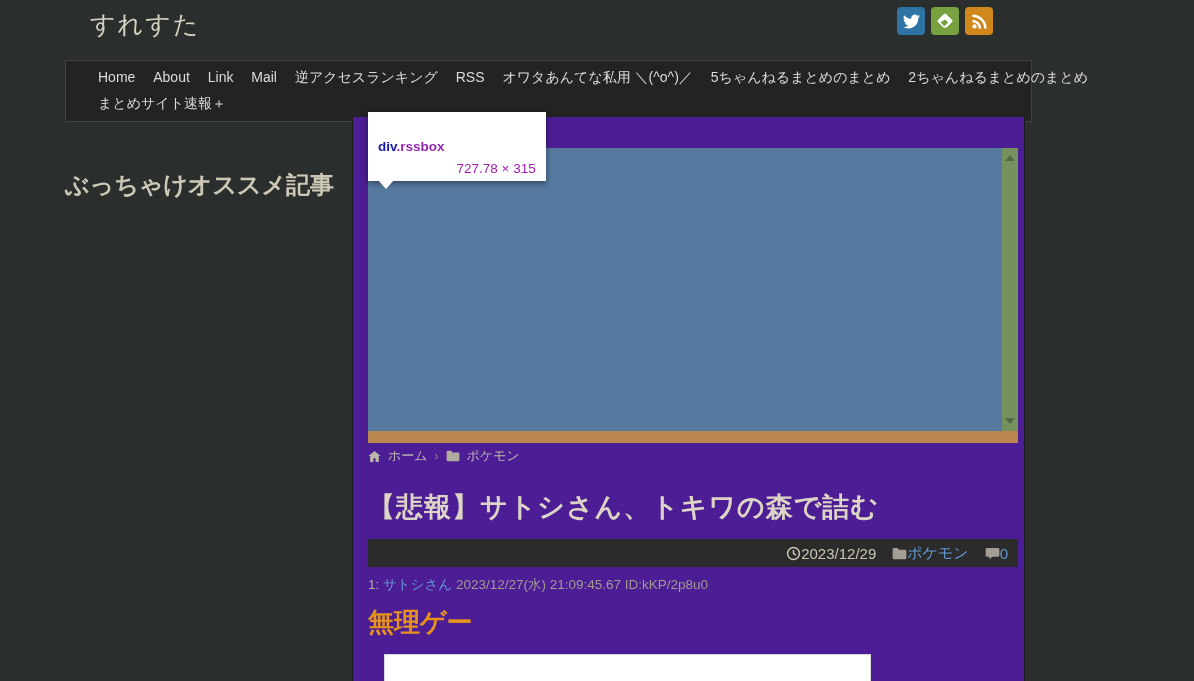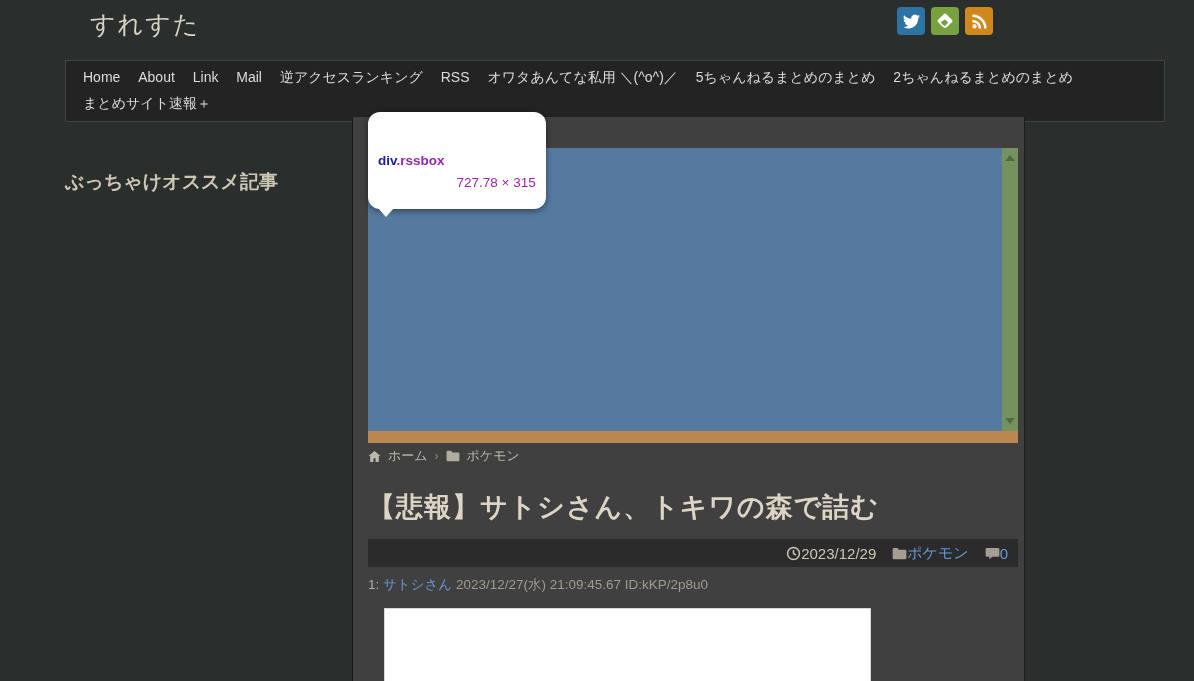--- a/index.html
+++ b/index.html
@@ -22,62 +22,62 @@
   .social a {
     width: 28px; height: 28px; border-radius: 4px;
     display: flex; align-items: center; justify-content: center;
   }
   .social .tw { background: #2d74a5; }
   .social .fd { background: #77a23f; }
   .social .rs { background: #d0881d; }
 
   
   .navbar {
-    position: absolute; left: 65px; top: 60px; width: 1100px;
+    position: absolute; left: 65px; top: 60px; width: 967px;
     background: #232323; border: 1px solid #424242;
-    padding: 3px 10px 5px 10px;
+    padding: 3px 10px 5px 25px;
     font-size: 14px;
   }
   .nav-row { line-height: 26px; white-space: nowrap; }
   .nav-row a { color: #dcdcdc; margin: 0 7px; }
 
   
   .sidebar-heading {
     position: absolute; left: 65px; top: 169px;
-    font-size: 19px; font-weight: bold; color: #cdc7b5;
+    font-size: 24px; font-weight: bold; color: #cdc7b5;
   }
 
   
   .main-col {
     position: absolute; left: 352px; top: 117px;
     width: 673px; height: 564px;
-    background: #404040;
+    background: #4c1d95;
     border-left: 1px solid #1b1b1b; border-right: 1px solid #1b1b1b;
     padding: 0 6px 0 15px;
     overflow: hidden;
   }
 
   
   .rssbox-highlight { position: relative; margin-top: 31px; width: 650px; height: 283px; }
   .hl-content { position: absolute; left: 0; top: 0; width: 634px; height: 283px; background: #56799f; }
   .hl-padding {
     position: absolute; right: 0; top: 0; width: 16px; height: 283px; background: #75915e;
   }
   .sb-arrow { position: absolute; left: 3px; width: 0; height: 0;
     border-left: 5px solid transparent; border-right: 5px solid transparent; }
   .sb-arrow.up   { top: 7px;    border-bottom: 6px solid #4f6b45; }
   .sb-arrow.down { bottom: 7px; border-top: 6px solid #4f6b45; }
   .hl-margin { width: 650px; height: 12px; background: #ba8750; }
 
   
   .dt-tooltip {
     position: absolute; left: 368px; top: 112px;
-    background: #ffffff; border-radius: 12px;
+    background: #ffffff; border-radius: 0;
     box-shadow: 0 2px 6px rgba(0,0,0,0.45);
-    padding: 19px 10px; font-size: 13.5px;
+    padding: 5px 10px; font-size: 13.5px;
     display: flex; align-items: center; gap: 12px;
     white-space: nowrap; z-index: 10;
   }
   .dt-tooltip::after {
     content: ""; position: absolute; left: 10px; bottom: -8px;
     border-left: 8px solid transparent; border-right: 8px solid transparent;
     border-top: 9px solid #ffffff;
   }
   .dt-tag   { color: #1a1aa6; font-weight: bold; }
   .dt-class { color: #9329b0; font-weight: bold; }
@@ -214,20 +214,21 @@
       <a>0</a>
     </span>
   </div>
 
   <div class="post-header">
     <span class="res-no">1:</span>
     <a>サトシさん</a>
     <span>2023/12/27(水) 21:09:45.67 ID:kKP/2p8u0</span>
   </div>
 
+  <div class="post-body">無理ゲー</div>
 
   <div class="post-image"></div>
 </main>
 
 <div class="dt-tooltip">
   <span class="dt-selector"><span class="dt-tag">div</span><span class="dt-class">.rssbox</span></span>
   <span class="dt-dims">727.78 × 315</span>
 </div>
 
 </body></html>

